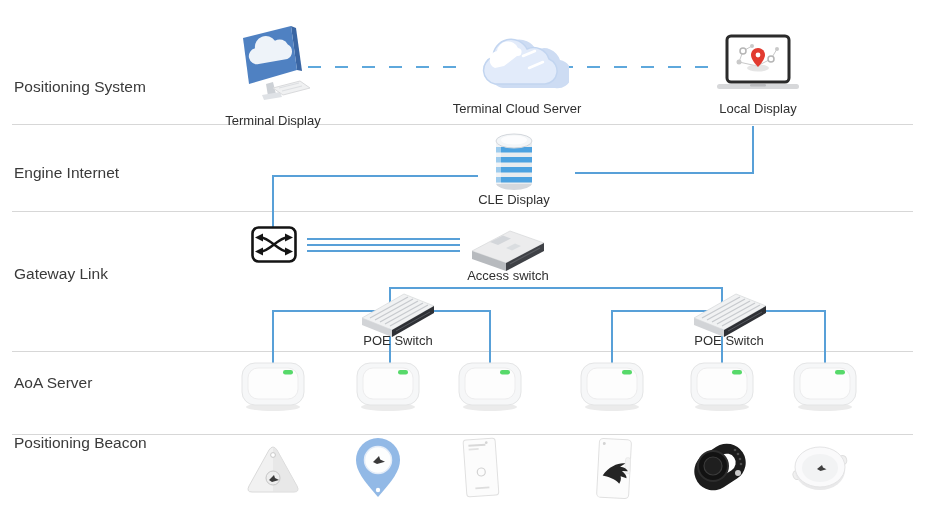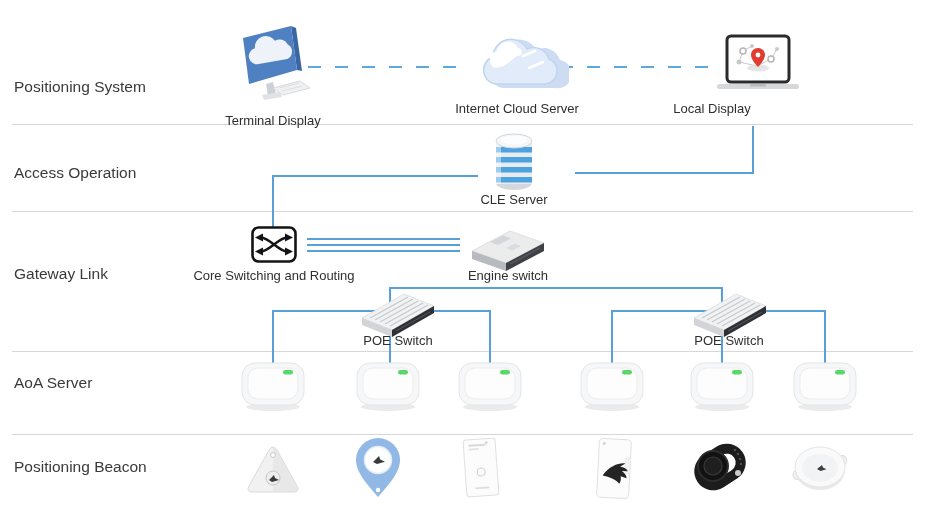--- a/index.html
+++ b/index.html
@@ -22,24 +22,24 @@
 <body>
 
 <div class="canvas">
 
   <div class="divider" style="top:118px"></div>
   <div class="divider" style="top:205px"></div>
   <div class="divider" style="top:345px"></div>
   <div class="divider" style="top:428px"></div>
 
   <div class="row-label" style="top:72px">Positioning System</div>
-  <div class="row-label" style="top:158px">Access Operation</div>
+  <div class="row-label" style="top:158px">Engine Internet</div>
   <div class="row-label" style="top:259px">Gateway Link</div>
   <div class="row-label" style="top:368px">AoA Server</div>
-  <div class="row-label" style="top:452px">Positioning Beacon</div>
+  <div class="row-label" style="top:428px">Positioning Beacon</div>
 
   <div class="conn dash" style="left:308px;top:60px;width:154px"></div>
   <div class="conn dash" style="left:560px;top:60px;width:150px"></div>
   <div class="conn v" style="left:752px;top:120px;height:48px"></div>
   <div class="conn h" style="left:575px;top:166px;width:179px"></div>
   <div class="conn h" style="left:272px;top:169px;width:206px"></div>
   <div class="conn v" style="left:272px;top:169px;height:53px"></div>
   <div class="conn h" style="left:307px;top:232px;width:153px"></div>
   <div class="conn h" style="left:307px;top:238px;width:153px"></div>
   <div class="conn h" style="left:307px;top:244px;width:153px"></div>
@@ -93,62 +93,61 @@
       <circle cx="39" cy="12" r="2" fill="#c9c9c9"></circle>
       <circle cx="64" cy="15" r="2" fill="#c9c9c9"></circle>
       <path d="M45,14 c-4,0 -7,3 -7,7 c0,5 7,12 7,12 c0,0 7,-7 7,-12 c0,-4 -3,-7 -7,-7 z" fill="#e23b30"></path>
       <circle cx="45" cy="21" r="2.4" fill="#ffffff"></circle>
       <rect x="4" y="50" width="82" height="5" rx="2.5" fill="#d7d8da"></rect>
       <rect x="37" y="50" width="16" height="2.5" rx="1.2" fill="#b9babd"></rect>
     </svg>
   </div>
 
   <div class="caption" style="left:273px;top:107px">Terminal Display</div>
-  <div class="caption" style="left:517px;top:95px">Internet Cloud Server</div>
-  <div class="caption" style="left:712px;top:95px">Local Display</div>
+  <div class="caption" style="left:517px;top:95px">Terminal Cloud Server</div>
+  <div class="caption" style="left:758px;top:95px">Local Display</div>
 
   <div class="icon" style="left:491px;top:126px">
     <svg width="46" height="60" viewBox="0 0 46 60">
       <ellipse cx="23" cy="51" rx="18" ry="7" fill="#d4d8dd"></ellipse>
       <rect x="5" y="9" width="36" height="43" fill="#e9ecef"></rect>
       <rect x="5" y="15" width="36" height="5.5" fill="#4da2e0"></rect>
       <rect x="5" y="25" width="36" height="5.5" fill="#4da2e0"></rect>
       <rect x="5" y="35" width="36" height="5.5" fill="#4da2e0"></rect>
       <rect x="5" y="45" width="36" height="5.5" fill="#4da2e0"></rect>
       <rect x="5" y="9" width="5" height="43" fill="#ffffff" opacity="0.45"></rect>
       <ellipse cx="23" cy="9" rx="18" ry="7" fill="#f4f6f8" stroke="#d3d7dc" stroke-width="1"></ellipse>
       <ellipse cx="23" cy="8" rx="13" ry="4.5" fill="#ffffff" opacity="0.8"></ellipse>
     </svg>
   </div>
-  <div class="caption" style="left:514px;top:186px">CLE Server</div>
+  <div class="caption" style="left:514px;top:186px">CLE Display</div>
 
   <div class="icon" style="left:249px;top:218px">
     <svg width="50" height="42" viewBox="0 0 50 42">
       <rect x="3.5" y="3.5" width="43" height="34" rx="6" fill="#ffffff" stroke="#141414" stroke-width="2.6"></rect>
       <path d="M12,27.5 C20,27.5 30,13.5 38,13.5" fill="none" stroke="#141414" stroke-width="2.5"></path>
       <path d="M12,13.5 C20,13.5 30,27.5 38,27.5" fill="none" stroke="#141414" stroke-width="2.5"></path>
       <polygon points="14,23.6 6,27.5 14,31.4" fill="#141414"></polygon>
       <polygon points="14,9.6 6,13.5 14,17.4" fill="#141414"></polygon>
       <polygon points="36,9.6 44,13.5 36,17.4" fill="#141414"></polygon>
       <polygon points="36,23.6 44,27.5 36,31.4" fill="#141414"></polygon>
     </svg>
   </div>
-  <div class="caption" style="left:274px;top:262px">Core Switching and Routing</div>
 
   <div class="icon" style="left:466px;top:219px">
     <svg width="84" height="50" viewBox="0 0 84 50">
       <polygon points="6,26 44,6 78,18 40,38" fill="#ececed" stroke="#d9dadc" stroke-width="0.8"></polygon>
       <polygon points="24,17 37,10.5 45,13.5 32,20" fill="#d3d6da"></polygon>
       <polygon points="40,23 49,18.5 55,21 46,25.5" fill="#dadde0"></polygon>
       <polygon points="40,38 78,18 78,26 40,46" fill="#3f4146"></polygon>
       <polygon points="6,26 40,38 40,46 6,34" fill="#b7babe"></polygon>
       <line x1="44" y1="39" x2="74" y2="23" stroke="#5a5c61" stroke-width="1.2"></line>
     </svg>
   </div>
-  <div class="caption" style="left:508px;top:262px">Engine switch</div>
+  <div class="caption" style="left:508px;top:262px">Access switch</div>
 
   <div class="icon" style="left:358px;top:284px">
     <svg width="80" height="48" viewBox="0 0 80 48">
       <polygon points="4,28 46,4 76,16 34,40" fill="#f1f2f3" stroke="#d8dadc" stroke-width="0.8"></polygon>
       <g stroke="#c7cace" stroke-width="1.3">
         <line x1="12" y1="28" x2="50" y2="7"></line>
           <line x1="17" y1="30" x2="55" y2="9"></line>
         <line x1="22" y1="32" x2="60" y2="11"></line>
           <line x1="27" y1="34" x2="65" y2="13"></line>
         <line x1="32" y1="36" x2="70" y2="15"></line>

